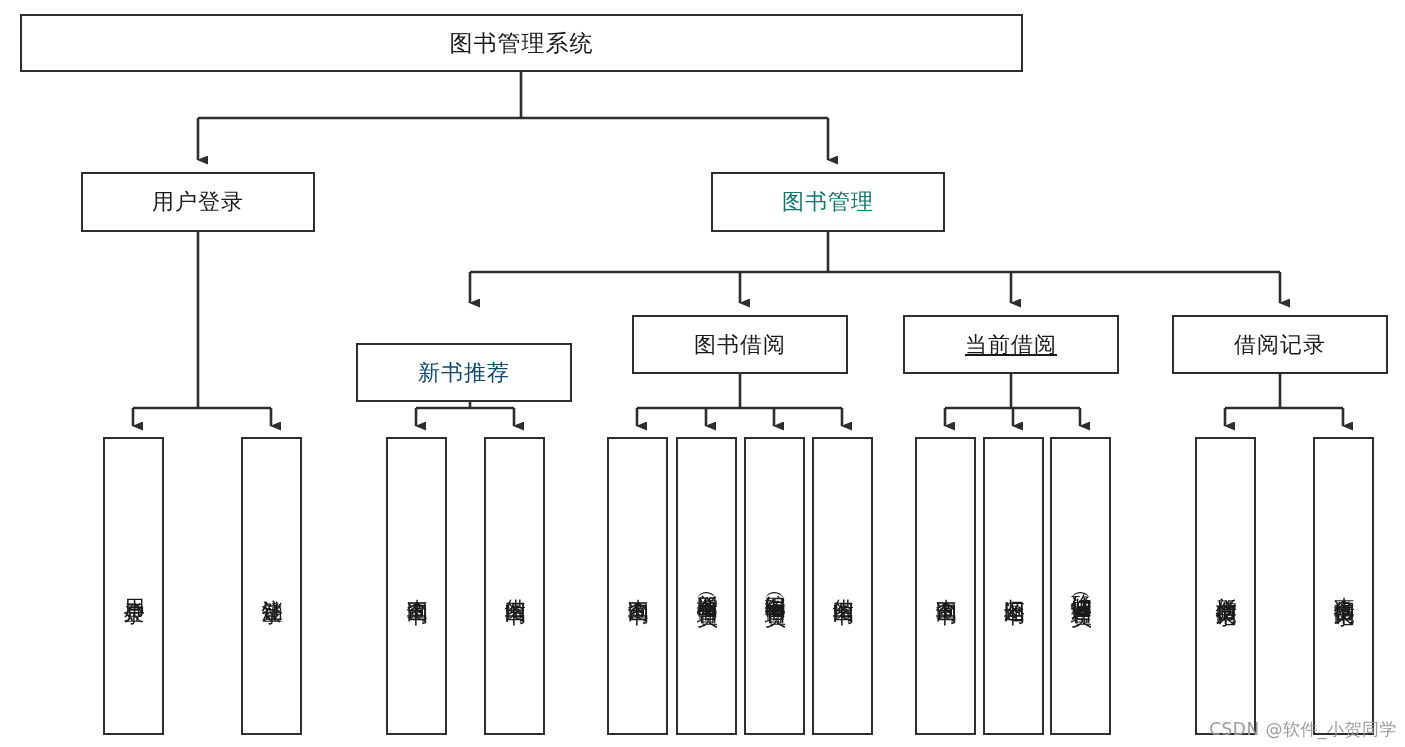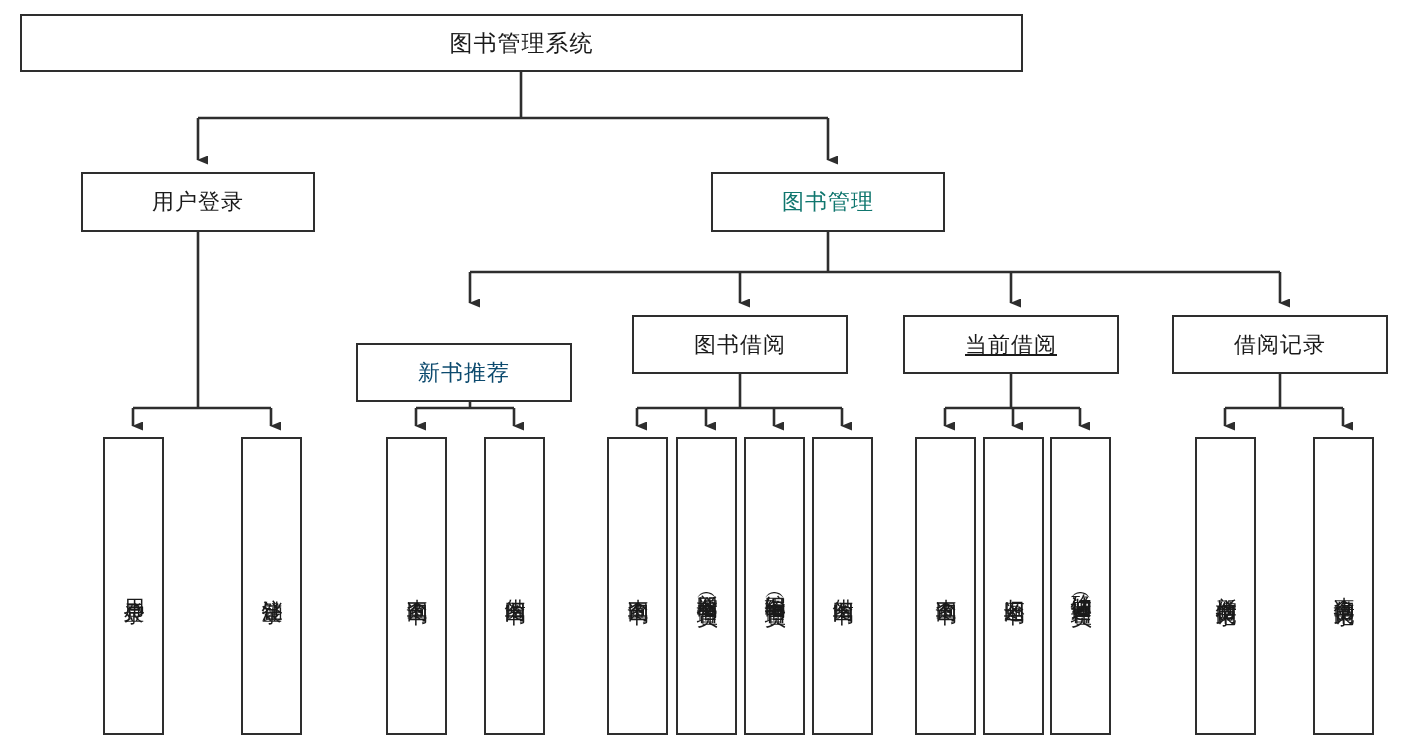--- a/index.html
+++ b/index.html
@@ -179,14 +179,15 @@
   <div class="node v" style="left: 1050px; top: 437px; width: 61px; height: 298px; border-color: rgb(46, 46, 46); background: rgb(255, 255, 255); color: rgb(26, 26, 26);">
     <span class="vtxt">确认归还（管理员）</span>
   </div>
   <div class="node v" style="left: 1195px; top: 437px; width: 61px; height: 298px; border-color: rgb(46, 46, 46); background: rgb(255, 255, 255); color: rgb(26, 26, 26);">
     <span class="vtxt">新增借阅记录</span>
   </div>
   <div class="node v" style="left: 1313px; top: 437px; width: 61px; height: 298px; border-color: rgb(46, 46, 46); background: rgb(255, 255, 255); color: rgb(26, 26, 26);">
     <span class="vtxt">查询借阅记录</span>
   </div>
 
+  <div id="watermark" style="color: rgb(157, 157, 157);">CSDN @软件_小贺同学</div>
 
 </div>
 
 </body></html>

